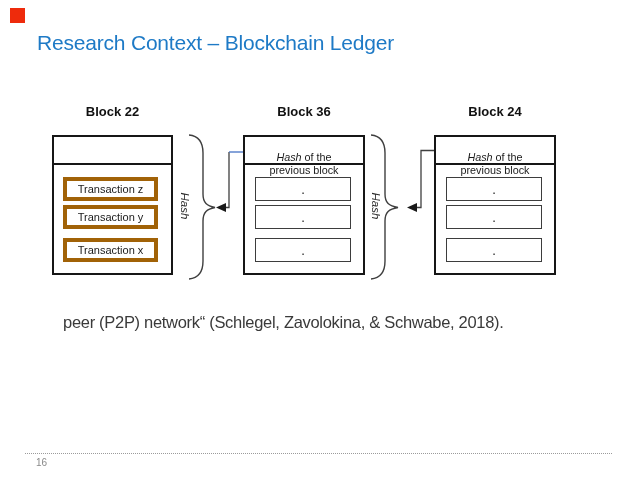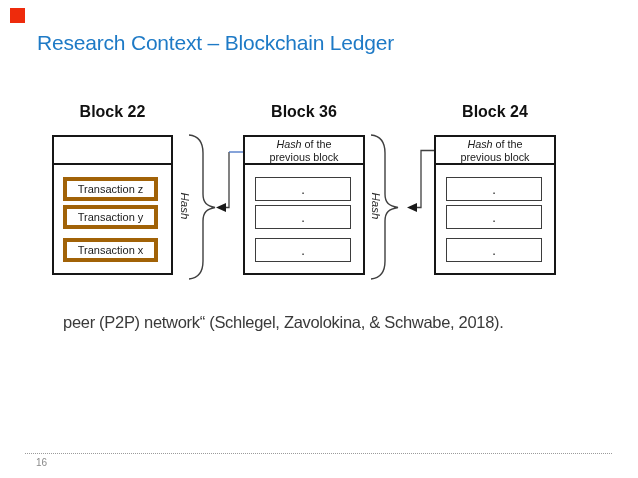--- a/index.html
+++ b/index.html
@@ -7,38 +7,38 @@
     width:638px;height:478px;position:relative;background:#ffffff;
     font-family:"Liberation Sans", sans-serif;overflow:hidden;
   }
   .abs{position:absolute;}
   .red-square{left:10px;top:8px;width:15px;height:15px;background:#ee2b0c;}
   .slide-title{
     left:37px;top:31px;font-size:21px;letter-spacing:-0.2px;
     color:#1e7ac6;white-space:nowrap;
   }
   .block-label{
-    top:104px;height:15px;font-size:16px;font-weight:bold;color:#111;
+    top:104px;height:15px;font-size:13px;font-weight:bold;color:#111;
     text-align:center;line-height:15px;
   }
   .lbl-22{left:52px;width:121px;}
   .lbl-23{left:243px;width:122px;}
   .lbl-24{left:434px;width:122px;}
   .block{
     top:135px;height:140px;border:2px solid #161616;box-sizing:border-box;
     background:#ffffff;
   }
   .blk-22{left:52px;width:121px;}
   .blk-23{left:243px;width:122px;}
   .blk-24{left:434px;width:122px;}
   .block-header{
     position:absolute;left:0;top:0;width:100%;height:28px;
     border-bottom:2px solid #161616;box-sizing:border-box;
     font-size:10.8px;line-height:12.5px;text-align:center;color:#1a1a1a;
-    padding-top:1px;
+    padding-top:14px;
   }
   .block-header .it{font-style:italic;}
   .tx-box{
     position:absolute;left:9px;width:95px;height:24px;
     border:4px solid #a16207;box-sizing:border-box;
     display:flex;align-items:center;justify-content:center;
     font-size:11px;color:#1a1a1a;background:#fff;
   }
   .dot-box{
     position:absolute;left:10px;width:96px;height:24px;

